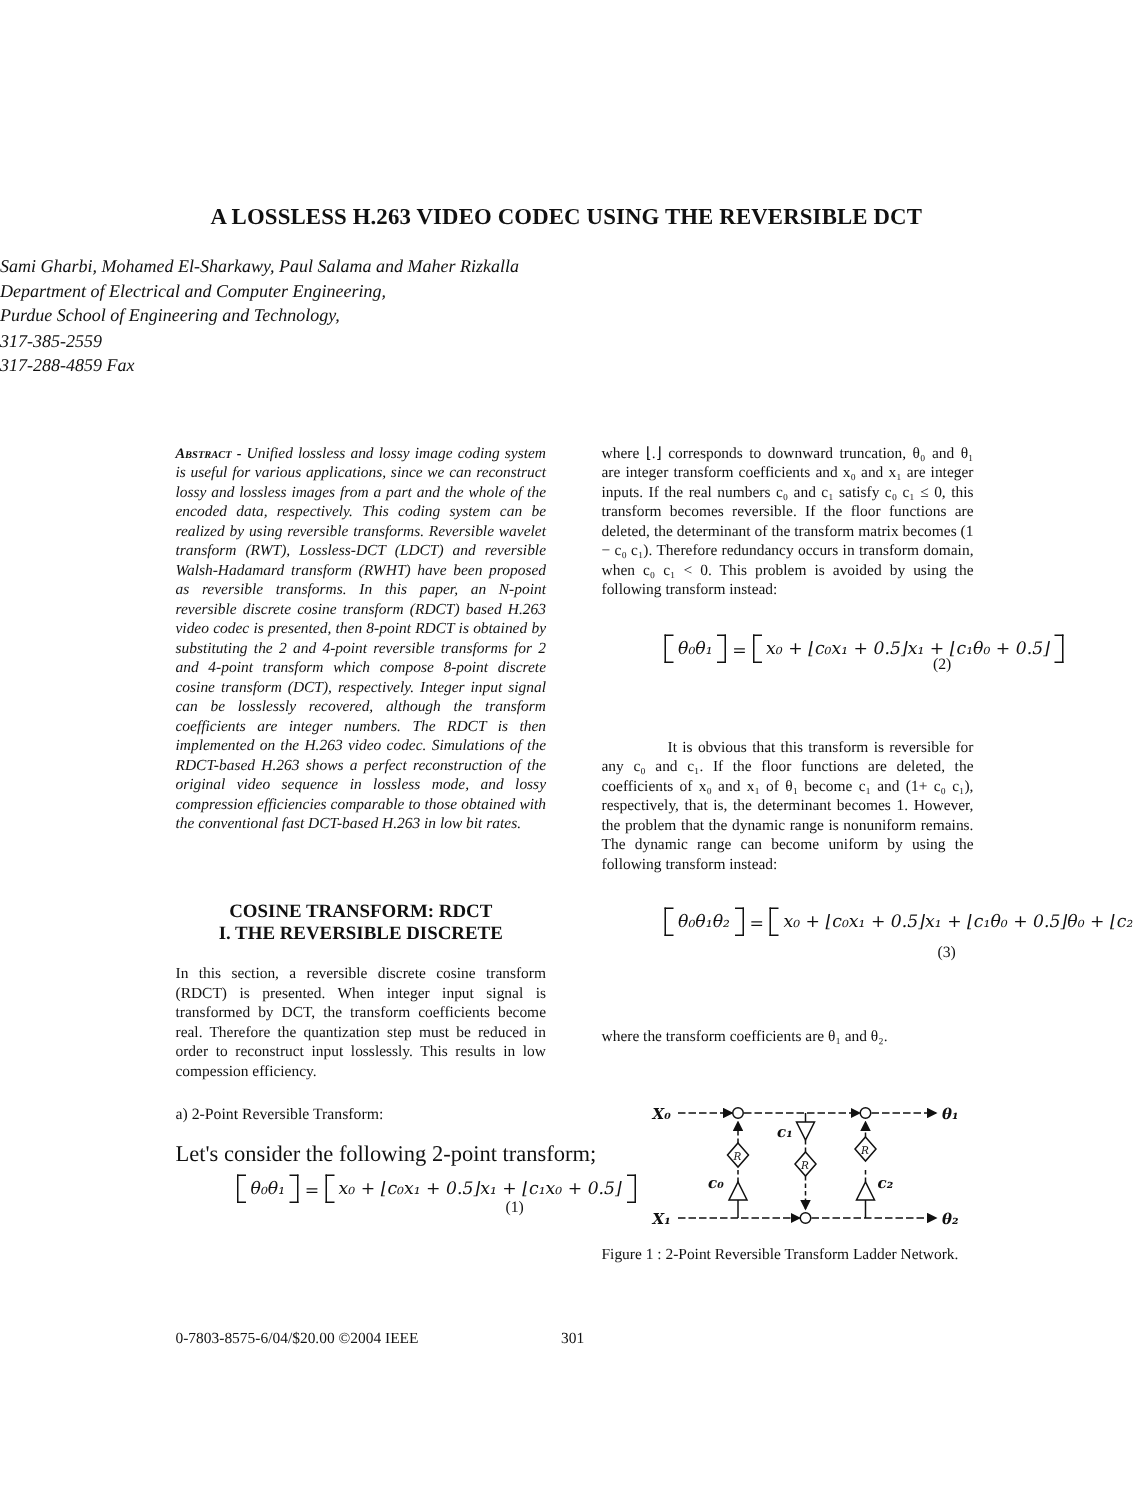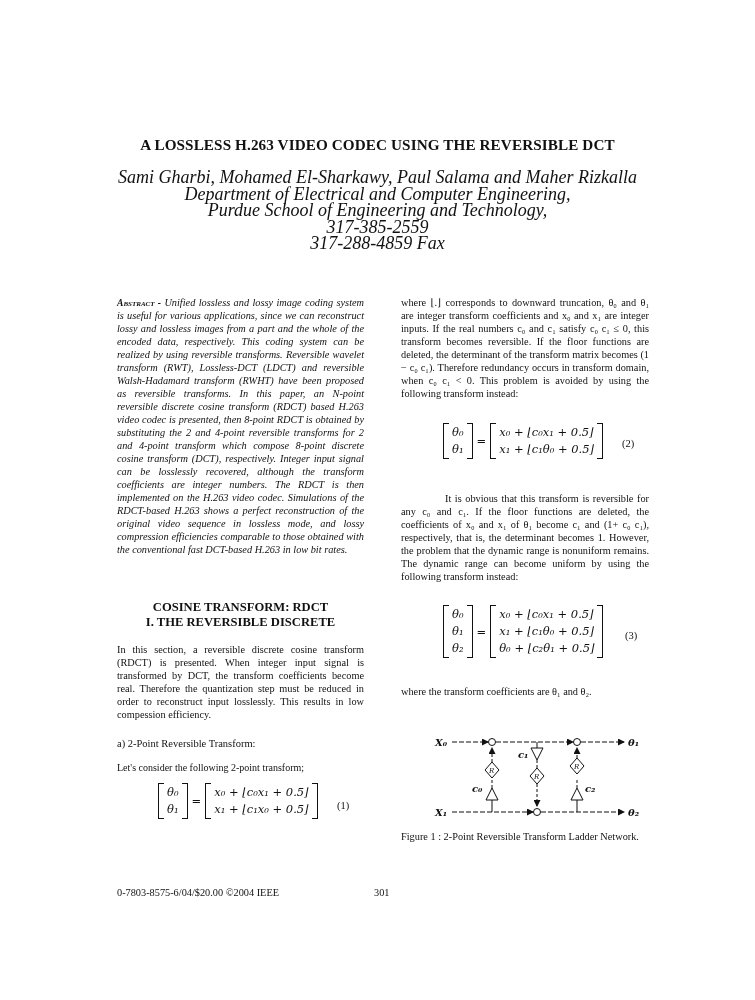--- a/index.html
+++ b/index.html
@@ -1,35 +1,35 @@
 <!DOCTYPE html>
 <html><head>
 <meta charset="utf-8">
 <style>
   html, body { margin: 0; padding: 0; background: #ffffff; }
   body { width: 755px; height: 1000px; position: relative; overflow: hidden; color: #111; font-family: "Liberation Serif", "DejaVu Serif", serif; }
   .abs { position: absolute; }
   .title { left: 0; width: 755px; top: 136px; text-align: center; font-weight: bold; font-size: 15.2px; letter-spacing: 0.1px; }
-  .authors { left: 0; width: 755px; top: 169px; text-align: center; font-style: italic; font-size: 18px; line-height: 16.6px; }
+  .authors { left: 0; width: 755px; top: 169px; text-align: left; font-style: italic; font-size: 12px; line-height: 16.6px; }
   .authors div { white-space: nowrap; }
   .col { font-size: 10.3px; line-height: 13.0px; text-align: justify; }
   .col-left { left: 117px; width: 247px; }
   .col-right { left: 401px; width: 248px; }
   .abstract { top: 296px; font-style: italic; }
   .abstract .lead { font-style: italic; font-weight: bold; font-variant: small-caps; font-size: 9.6px; }
   .sec-head { left: 117px; width: 247px; top: 600px; text-align: center; font-weight: bold; font-size: 12.6px; line-height: 15.4px; }
   .sec-body { top: 643px; }
   .subhead { left: 117px; top: 738px; font-weight: normal; font-size: 10.5px; }
-  .p-consider { left: 117px; top: 762px; font-size: 10px; text-align: right; }
+  .p-consider { left: 117px; top: 762px; font-size: 15px; text-align: right; }
   .eq { display: flex; align-items: center; font-family: "DejaVu Serif", serif; font-style: italic; font-size: 11.5px; }
   .bracket-group { display: flex; align-items: stretch; }
   .br-l, .br-r { width: 5px; border: 1.3px solid #111; }
   .br-l { border-right: none; }
   .br-r { border-left: none; }
-  .vec { display: flex; flex-direction: column; justify-content: center; padding: 1px 3px; line-height: 17px; }
+  .vec { display: flex; flex-direction: row; justify-content: center; padding: 1px 3px; line-height: 17px; }
   .vec span { white-space: nowrap; }
   .equals { padding: 0 4px; font-style: normal; }
   .eqnum { position: absolute; font-style: normal; font-family: "Liberation Serif", serif; font-size: 10.5px; }
   .right-top { top: 296px; font-family: Liberation Serif, serif; }
   .right-mid { top: 492px; }
   .indent { text-indent: 44px; }
   .after3 { left: 401px; top: 686px; font-size: 10.3px; }
   .caption { left: 401px; width: 248px; top: 830px; font-size: 10.3px; line-height: 13px; }
   .footer-left { left: 117px; top: 887px; font-size: 10.3px; }
   .footer-right { left: 374px; top: 887px; font-size: 10.3px; }

